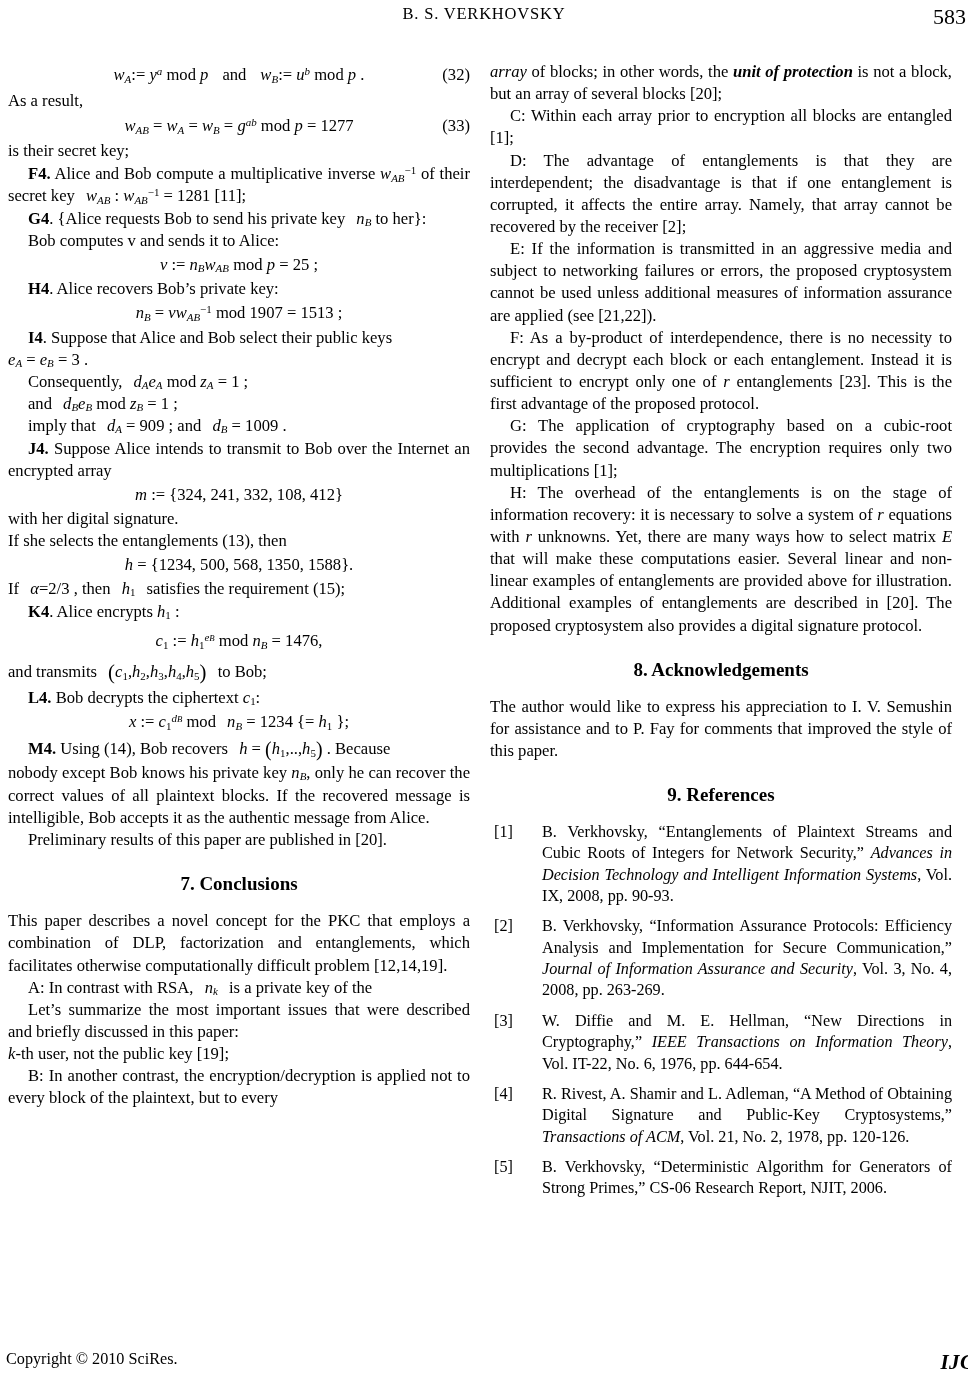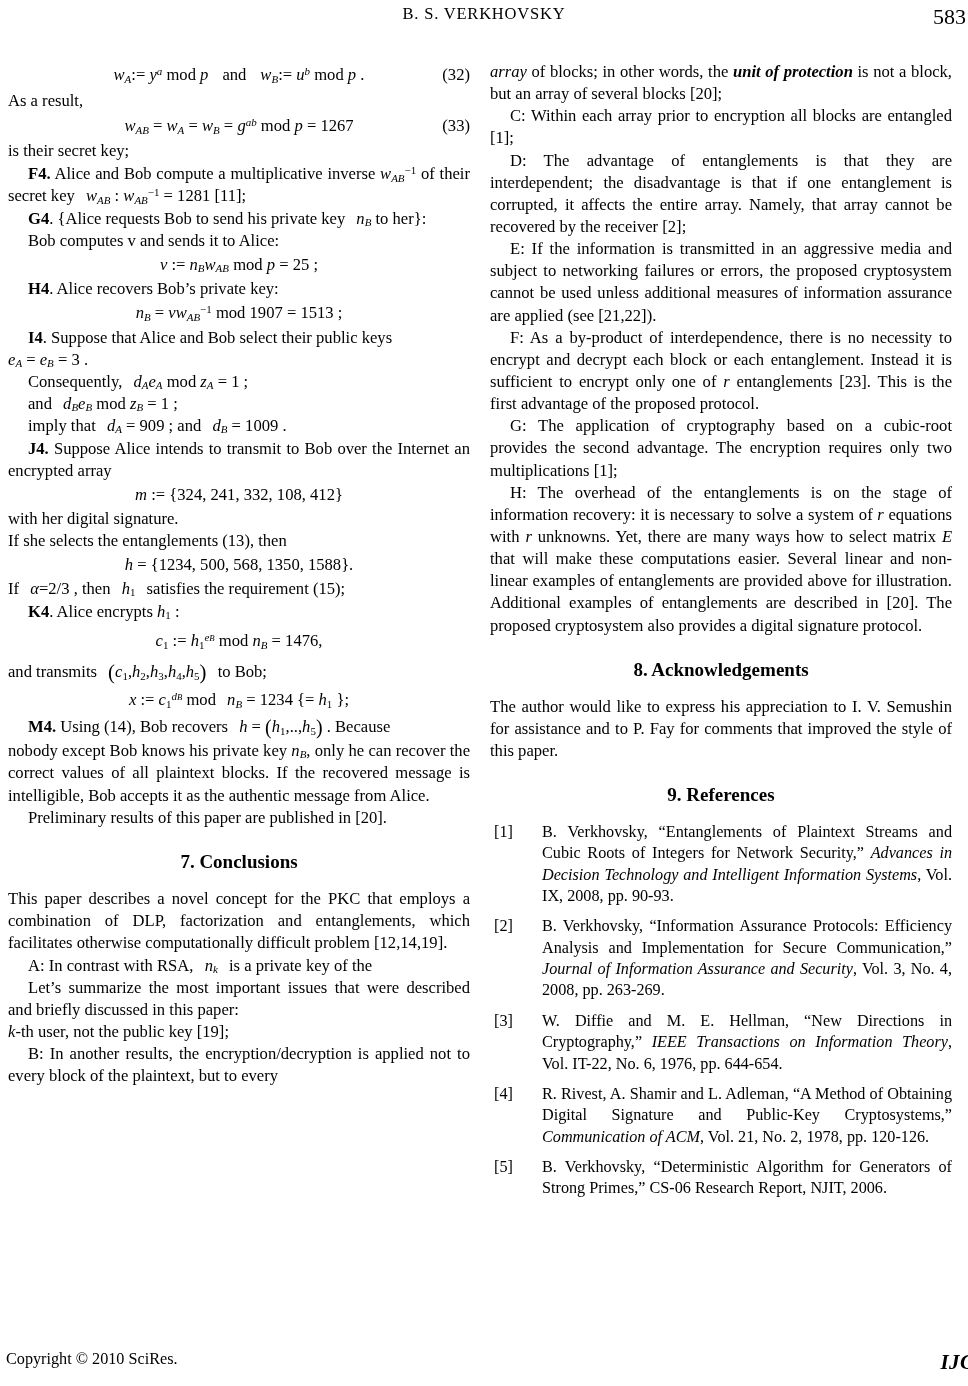--- a/index.html
+++ b/index.html
@@ -159,21 +159,21 @@
   <div class="col col-left">
 
     <p class="eq">
       <span class="eqline"><i>w</i><sub>A</sub><span class="rm">:=</span> <i>y</i><sup>a</sup> <span class="rm">mod</span> <i>p</i><span class="sp2"></span><span class="rm">and</span><span class="sp2"></span><i>w</i><sub>B</sub><span class="rm">:=</span> <i>u</i><sup>b</sup> <span class="rm">mod</span> <i>p</i> <span class="rm">.</span></span>
       <span class="eq-num">(32)</span>
     </p>
 
     <p class="noind">As a result,</p>
 
     <p class="eq">
-      <span class="eqline"><i>w</i><sub>AB</sub> = <i>w</i><sub>A</sub> = <i>w</i><sub>B</sub> = <i>g</i><sup>ab</sup> <span class="rm">mod</span> <i>p</i> = <span class="rm">1267</span></span>
+      <span class="eqline"><i>w</i><sub>AB</sub> = <i>w</i><sub>A</sub> = <i>w</i><sub>B</sub> = <i>g</i><sup>ab</sup> <span class="rm">mod</span> <i>p</i> = <span class="rm">1277</span></span>
       <span class="eq-num">(33)</span>
     </p>
 
     <p class="noind">is their secret key;</p>
 
     <p class="ind"><b>F4.</b> Alice and Bob compute a multiplicative inverse <i>w</i><sub>AB</sub><sup class="rm">−1</sup> of their secret key <span class="sp"></span><i>w</i><sub>AB</sub> : <i>w</i><sub>AB</sub><sup class="rm">−1</sup> <span class="rm">= 1281 [11];</span></p>
 
     <p class="ind"><b>G4</b>. {Alice requests Bob to send his private key <span class="sp"></span><i>n</i><sub>B</sub> to her}:</p>
 
     <p class="ind">Bob computes v and sends it to Alice:</p>
@@ -203,37 +203,38 @@
     <p class="center-disp"><i>h</i> <span class="rm">= {1234, 500, 568, 1350, 1588}.</span></p>
 
     <p class="noind">If <span class="sp"></span><i>α</i><span class="rm">=2/3</span> , then <span class="sp"></span><i>h</i><sub class="rm">1</sub> <span class="sp"></span>satisfies the requirement (15);</p>
 
     <p class="ind"><b>K4</b>. Alice encrypts <i>h</i><sub class="rm">1</sub> :</p>
 
     <p class="center-disp" style="margin-top:7px;margin-bottom:7px;"><i>c</i><sub class="rm">1</sub> <span class="rm">:=</span> <i>h</i><sub class="rm">1</sub><sup>e<span style="font-size:0.8em;">B</span></sup> <span class="rm">mod</span> <i>n</i><sub>B</sub> = <span class="rm">1476,</span></p>
 
     <p class="noind">and transmits <span class="sp"></span><span style="font-size:1.25em;vertical-align:-0.08em;">(</span><i>c</i><sub class="rm">1</sub><span class="rm">,</span><i>h</i><sub class="rm">2</sub><span class="rm">,</span><i>h</i><sub class="rm">3</sub><span class="rm">,</span><i>h</i><sub class="rm">4</sub><span class="rm">,</span><i>h</i><sub class="rm">5</sub><span style="font-size:1.25em;vertical-align:-0.08em;">)</span> <span class="sp"></span>to Bob;</p>
 
+    <p class="ind"><b>L4.</b> Bob decrypts the ciphertext <i>c</i><sub class="rm">1</sub>:</p>
 
     <p class="center-disp"><i>x</i> <span class="rm">:=</span> <i>c</i><sub class="rm">1</sub><sup>d<span style="font-size:0.8em;">B</span></sup> <span class="rm">mod</span> <span class="sp"></span><i>n</i><sub>B</sub> = <span class="rm">1234 {=</span> <i>h</i><sub class="rm">1</sub> <span class="rm">};</span></p>
 
     <p class="ind"><b>M4.</b> Using (14), Bob recovers <span class="sp"></span><i>h</i> = <span style="font-size:1.2em;vertical-align:-0.08em;">(</span><i>h</i><sub class="rm">1</sub><span class="rm">,..,</span><i>h</i><sub class="rm">5</sub><span style="font-size:1.2em;vertical-align:-0.08em;">)</span> <span class="rm">.</span> Because</p>
     <p class="noind">nobody except Bob knows his private key <i>n<sub>B</sub></i>, only he can recover the correct values of all plaintext blocks. If the recovered message is intelligible, Bob accepts it as the authentic message from Alice.</p>
 
     <p class="ind">Preliminary results of this paper are published in [20].</p>
 
     <h2 class="section">7. Conclusions</h2>
 
     <p class="noind">This paper describes a novel concept for the PKC that employs a combination of DLP, factorization and entanglements, which facilitates otherwise computationally difficult problem [12,14,19].</p>
     <p class="ind">A: In contrast with RSA, <span class="sp"></span><i>n</i><sub>k</sub> <span class="sp"></span>is a private key of the</p>
 
     <p class="ind">Let’s summarize the most important issues that were described and briefly discussed in this paper:</p>
     <p class="noind"><i>k</i>-th user, not the public key [19];</p>
 
-    <p class="ind">B: In another results, the encryption/decryption is applied not to every block of the plaintext, but to every</p>
+    <p class="ind">B: In another contrast, the encryption/decryption is applied not to every block of the plaintext, but to every</p>
   </div>
 
   <div class="col col-right">
 
     <p class="noind"><i>array</i> of blocks; in other words, the <span class="bi">unit of protection</span> is not a block, but an array of several blocks [20];</p>
 
     <p class="ind">C: Within each array prior to encryption all blocks are entangled [1];</p>
 
     <p class="ind">D: The advantage of entanglements is that they are interdependent; the disadvantage is that if one entanglement is corrupted, it affects the entire array. Namely, that array cannot be recovered by the receiver [2];</p>
 
@@ -262,21 +263,21 @@
         <span>B. Verkhovsky, “Information Assurance Protocols: Efficiency Analysis and Implementation for Secure Communication,” <i>Journal of Information Assurance and Security</i>, Vol. 3, No. 4, 2008, pp. 263-269.</span>
       </div>
 
       <div class="ref">
         <span class="refnum">[3]</span>
         <span>W. Diffie and M. E. Hellman, “New Directions in Cryptography,” <i>IEEE Transactions on Information Theory</i>, Vol. IT-22, No. 6, 1976, pp. 644-654.</span>
       </div>
 
       <div class="ref">
         <span class="refnum">[4]</span>
-        <span>R. Rivest, A. Shamir and L. Adleman, “A Method of Obtaining Digital Signature and Public-Key Cryptosystems,” <i>Communication of ACM</i>, Vol. 21, No. 2, 1978, pp. 120-126.</span>
+        <span>R. Rivest, A. Shamir and L. Adleman, “A Method of Obtaining Digital Signature and Public-Key Cryptosystems,” <i>Transactions of ACM</i>, Vol. 21, No. 2, 1978, pp. 120-126.</span>
       </div>
 
       <div class="ref">
         <span class="refnum">[5]</span>
         <span>B. Verkhovsky, “Deterministic Algorithm for Generators of Strong Primes,” CS-06 Research Report, NJIT, 2006.</span>
       </div>
     </div>
   </div>
 
   <div class="footer">

